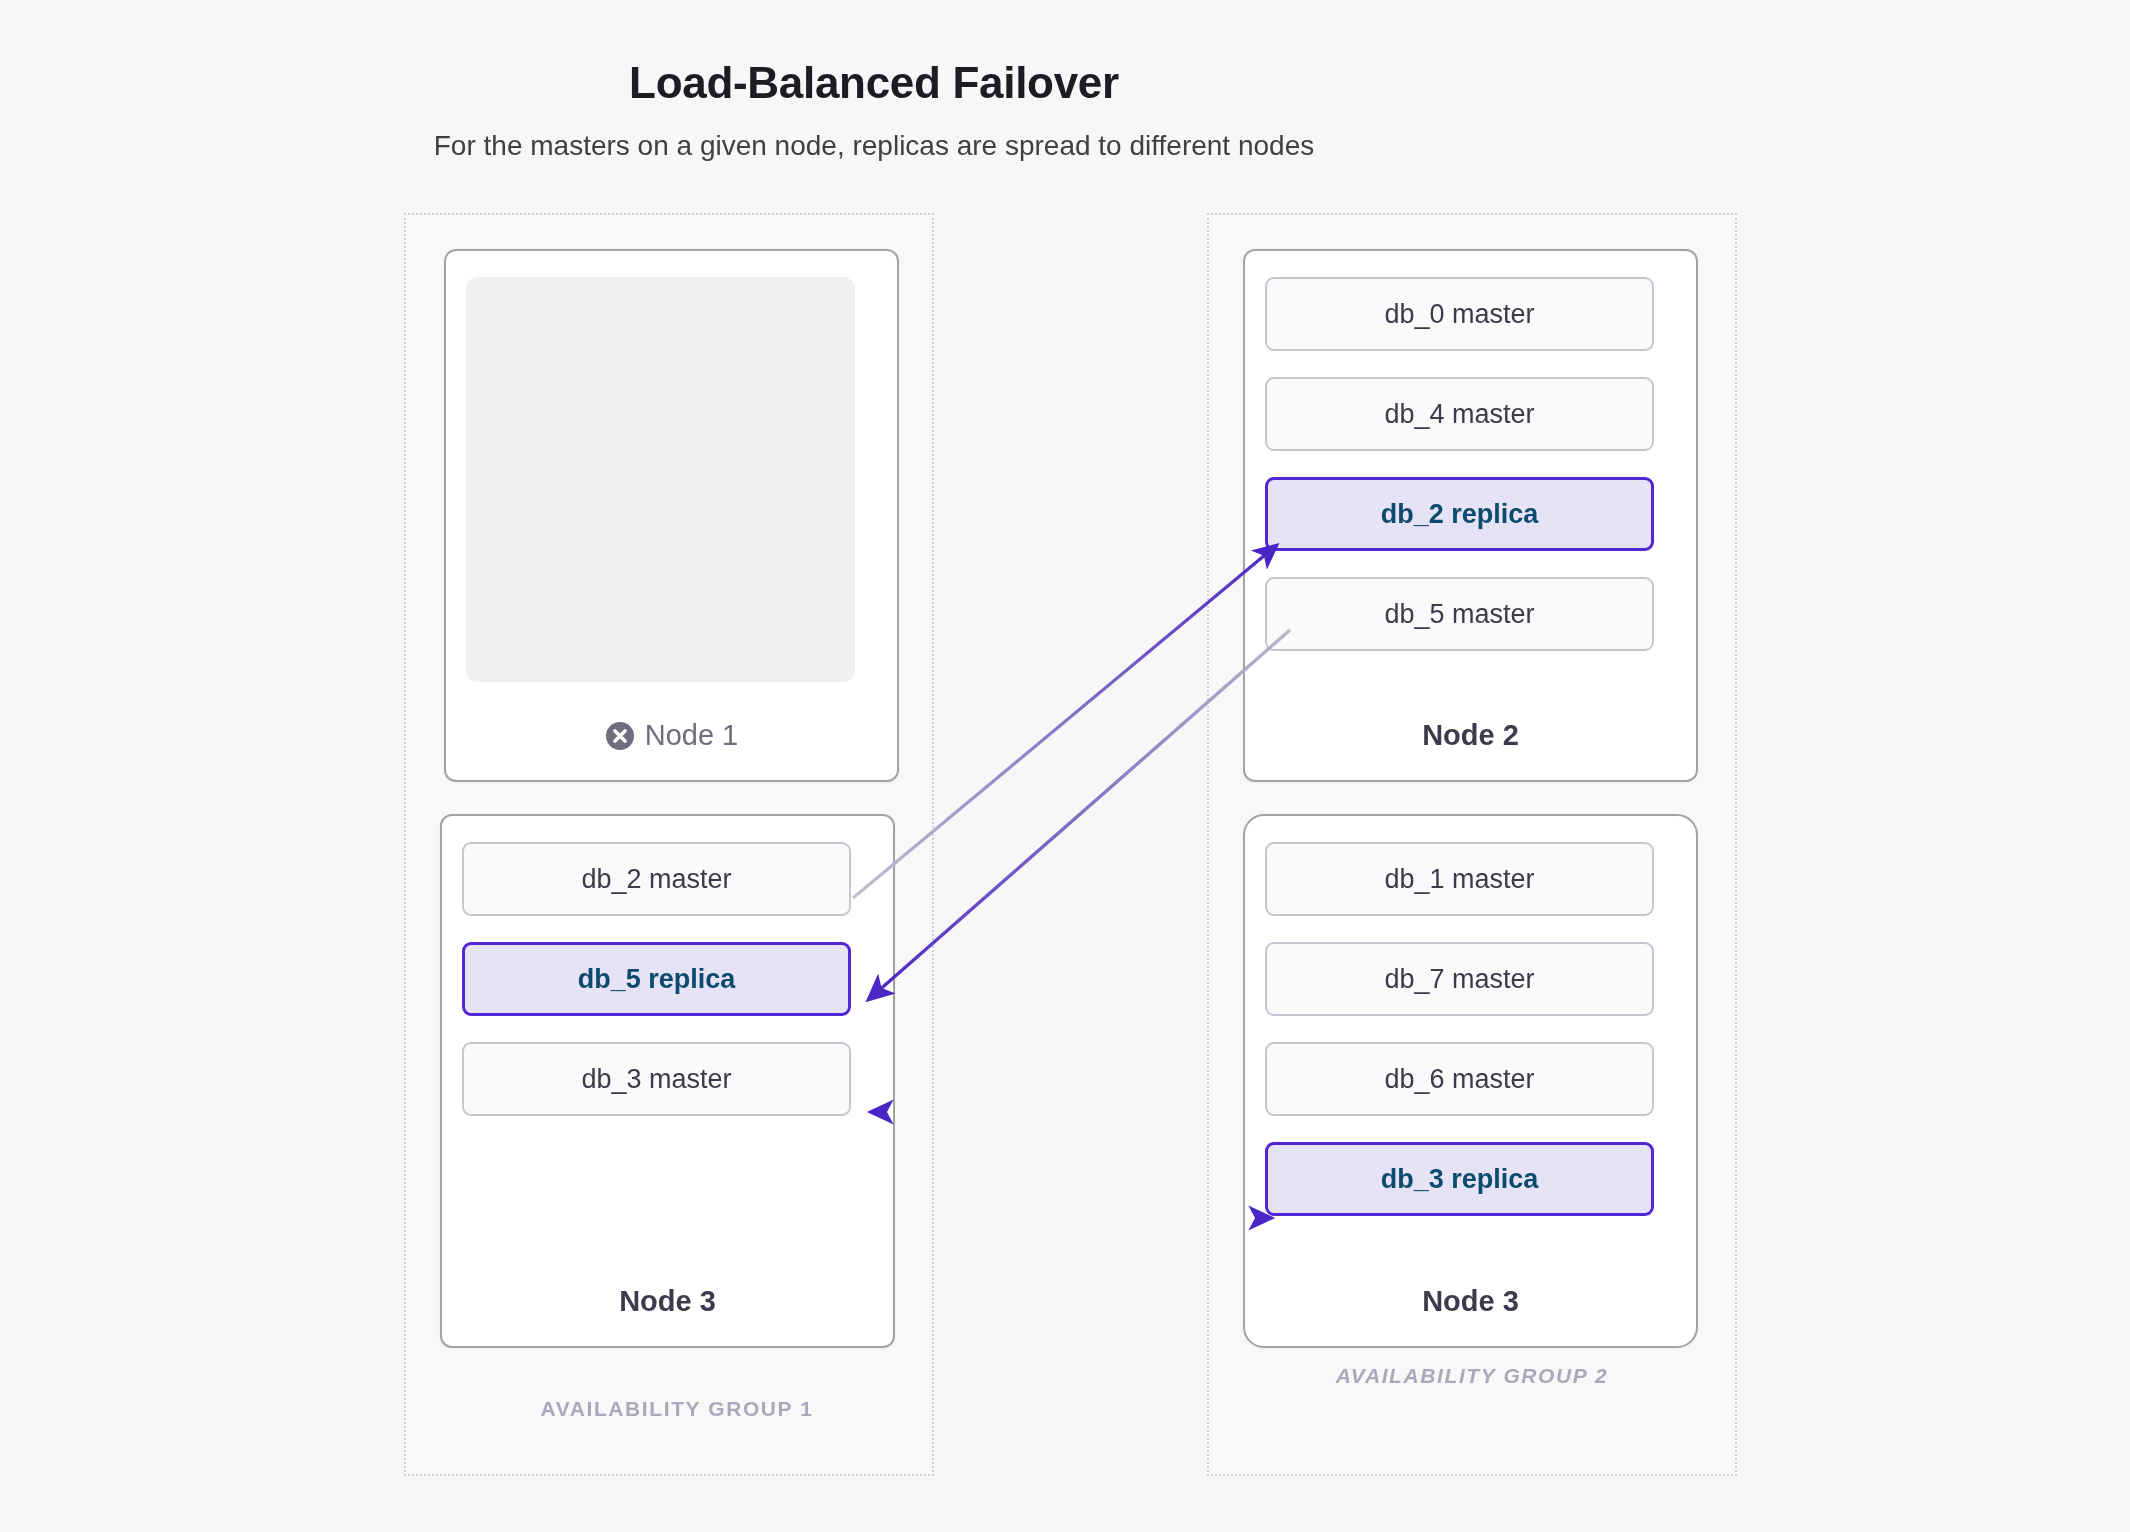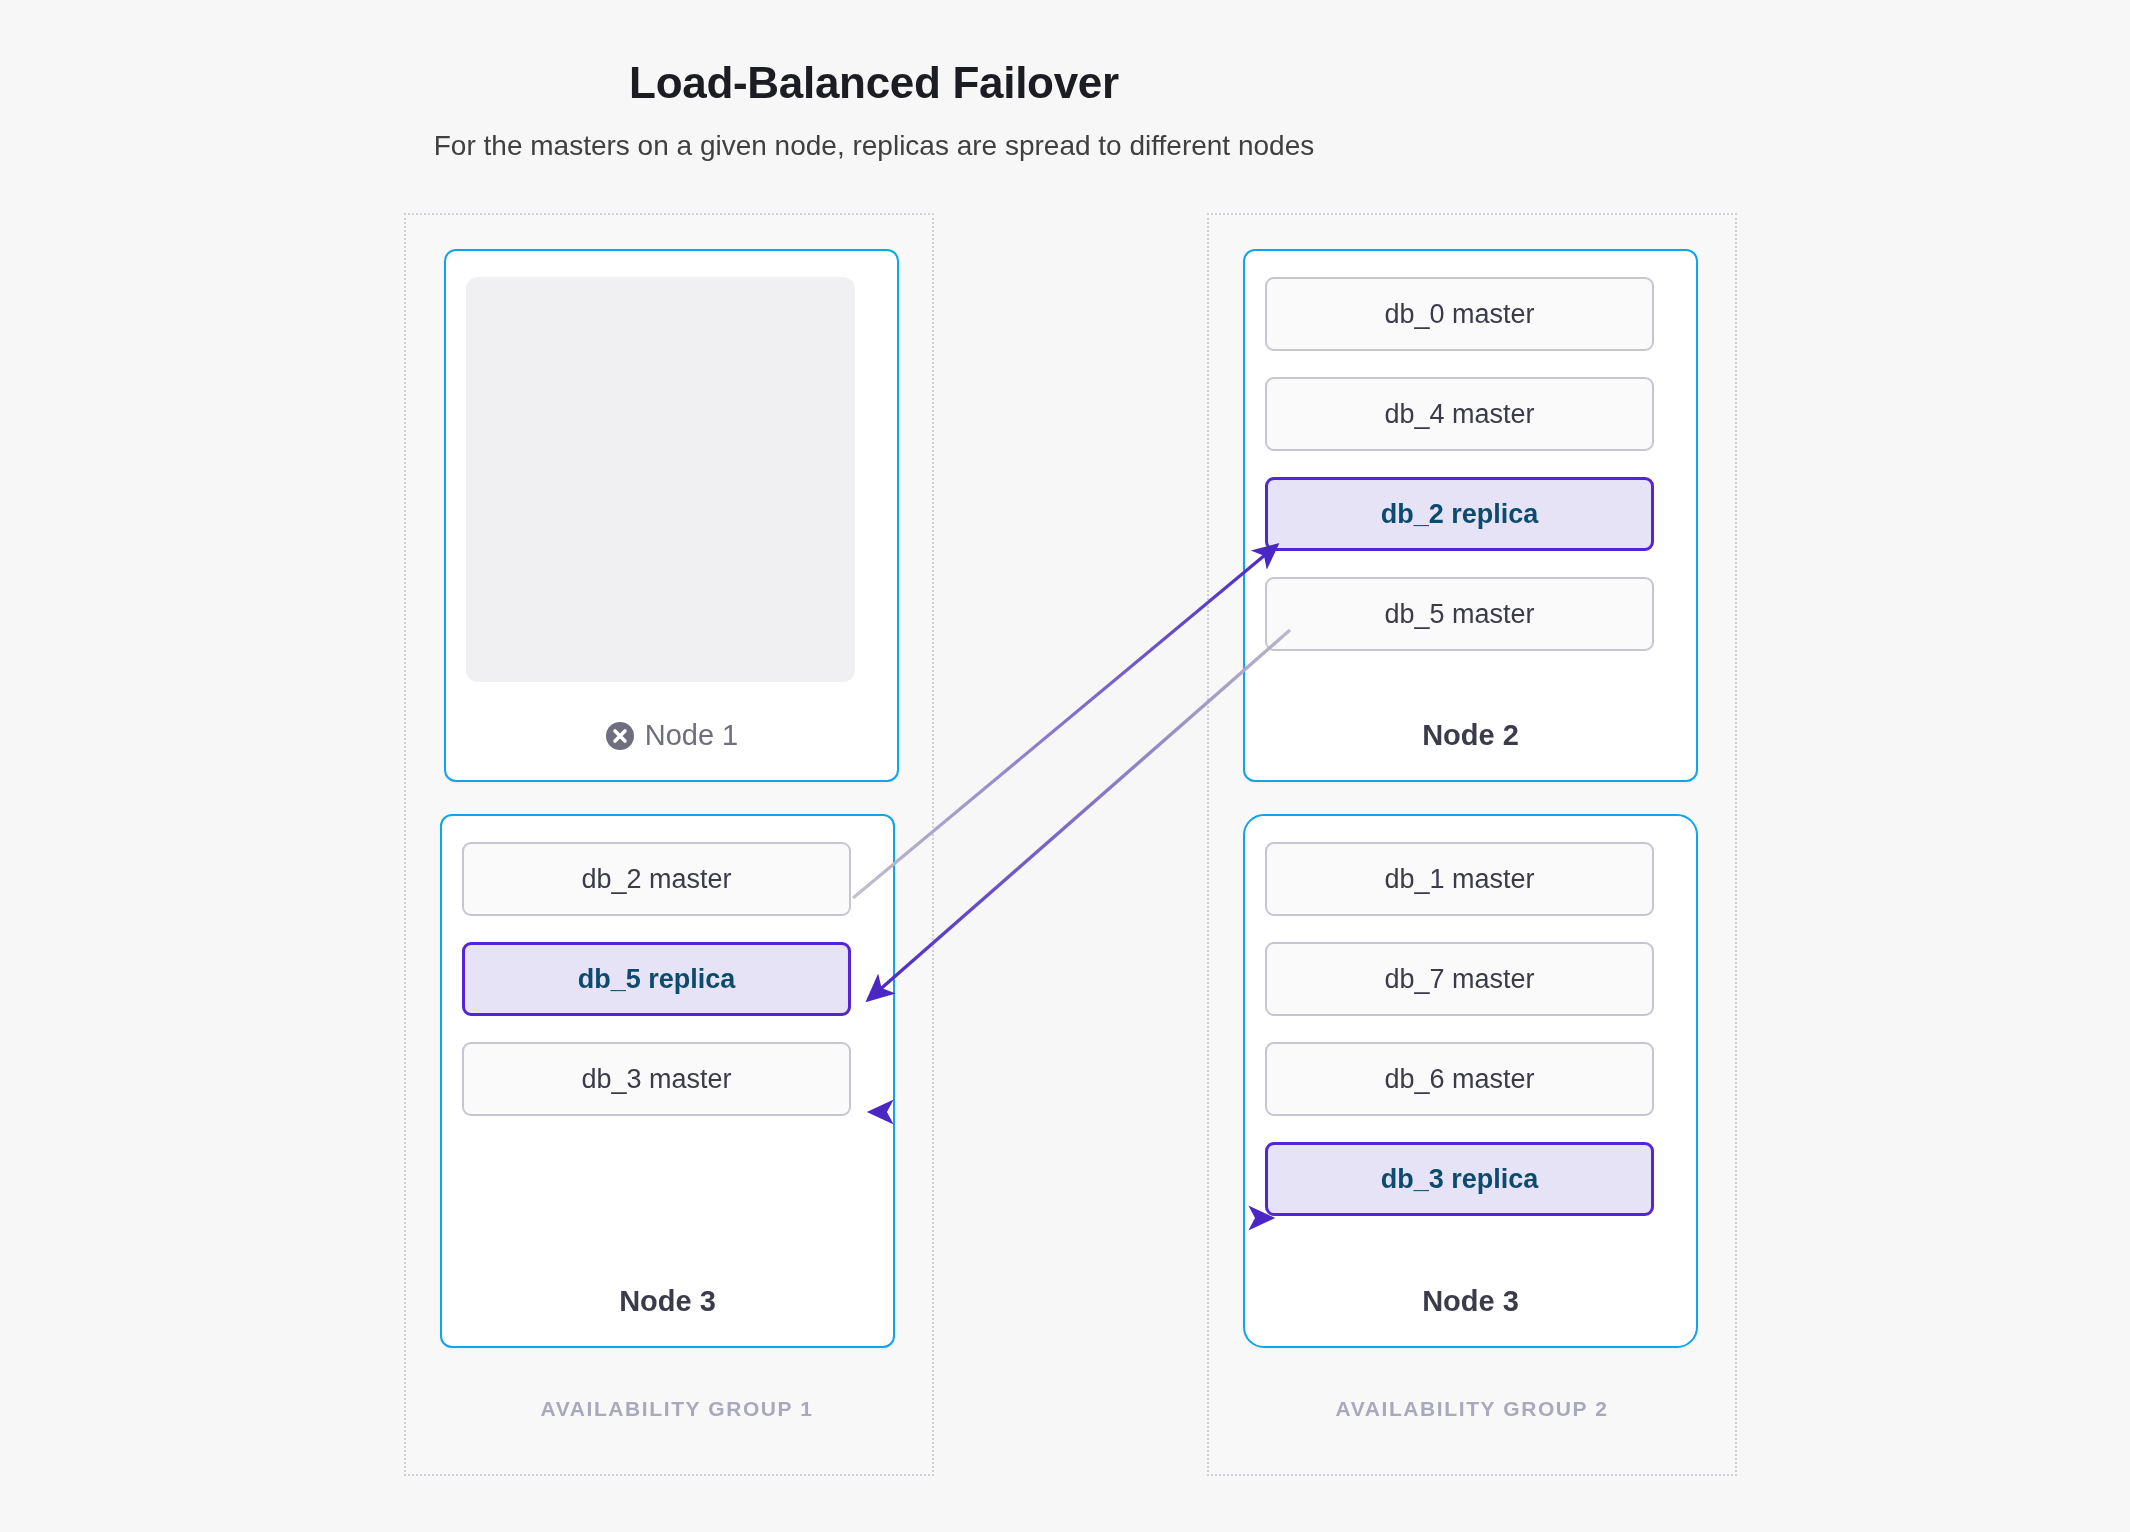--- a/index.html
+++ b/index.html
@@ -60,27 +60,27 @@
   .ag-label {
     position: absolute;
     width: 530px;
     text-align: center;
     font-size: 21px;
     font-weight: bold;
     letter-spacing: 1.6px;
     color: #a9a9bb;
   }
   #ag1-label { left: 412px;  top: 1397px; }
-  #ag2-label { left: 1207px; top: 1397px; }
+  #ag2-label { left: 1207px; top: 1364px; font-style: italic; }
 
   
   .node {
     position: absolute;
     background: #ffffff;
-    border: 2px solid #0ea5e9;
+    border: 2px solid #a3a3a3;
     border-radius: 12px;
     box-sizing: border-box;
     box-shadow: 0 1px 3px rgba(0,0,0,0.05);
     padding: 26px 42px 0 20px;
   }
   #node1 { left: 444px;  top: 249px;  width: 455px; height: 533px; }
   #node2 { left: 1243px; top: 249px;  width: 455px; height: 533px; }
   #node3 { left: 440px;  top: 814px;  width: 455px; height: 534px; }
   #node4 { left: 1243px; top: 814px;  width: 455px; height: 534px; border-radius: 21px; }
 

